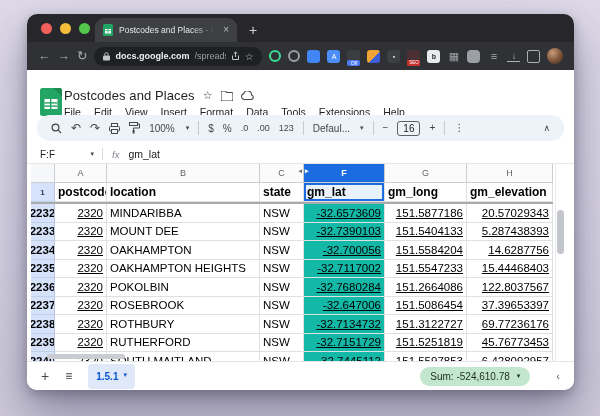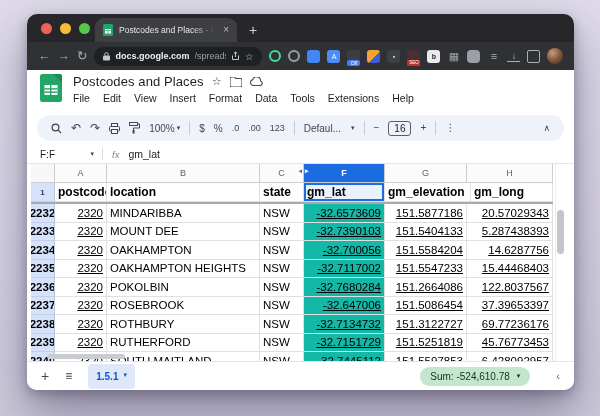--- a/index.html
+++ b/index.html
@@ -38,21 +38,21 @@
   .pill-ic { color:#c3c7cc; font-size:9.5px; }
   .ext { width:13px; height:13px; border-radius:3px; flex:none; display:flex; align-items:center;
          justify-content:center; font-size:7px; color:#fff; line-height:1; position:relative; }
   .ring { width:12px; height:12px; border-radius:50%; border:2px solid #9aa0a6; background:transparent; flex:none;}
   .ring.green { border-color:#3ddc97; }
   .off-badge { position:absolute; bottom:-3px; left:0; right:0; font-size:5px; color:#fff; background:#4b79f0; border-radius:2px; text-align:center; line-height:1.2;}
   .seo-badge { position:absolute; bottom:-3px; left:0; right:0; font-size:4.5px; color:#fff; background:#c4302b; border-radius:1px; text-align:center; line-height:1.3;}
   .avatar { width:16px; height:16px; border-radius:50%; flex:none;
             background: radial-gradient(circle at 35% 30%, #c89a7a 0%, #7a5238 55%, #3e2a1c 100%); }
   
-  .sheets-header { background:#fff; padding:4px 14px 0 13px; display:flex; gap:11px; height:42px; flex:none; }
+  .sheets-header { background:#fff; padding:18px 14px 0 13px; display:flex; gap:2px; height:42px; flex:none; }
   .doc-meta { display:flex; flex-direction:column; }
   .title-row { display:flex; align-items:center; gap:8px; }
   .doc-title { font-size:13px; color:#1f1f1f; font-weight:500; letter-spacing:.1px; }
   .title-ic { color:#45484d; display:flex; }
   .menu-row { display:flex; gap:13px; margin-top:3px; }
   .menu-item { font-size:10.5px; color:#1f1f1f; }
   
   .sheets-toolbar { margin:3px 10px 4px; height:26px; background:#eef2f9; border-radius:13px;
                     display:flex; align-items:center; gap:9px; padding:0 14px; flex:none; color:#44474b; }
   .tb-ic { font-size:12px; color:#44474b; line-height:1; display:flex; align-items:center; }
@@ -237,21 +237,21 @@
           <rect x="2.5" y="6.5" width="6" height="4" fill="#eef2f9" stroke="#44474b"></rect>
         </svg>
     </span>
     <span class="tb-ic">
       <svg width="11" height="12" viewBox="0 0 11 12">
           <rect x="0.5" y="0.5" width="8" height="3" fill="none" stroke="#44474b"></rect>
           <path d="M8.5 2h2v4h-6v2" fill="none" stroke="#44474b"></path>
           <rect x="3.6" y="8" width="2" height="3.5" fill="#44474b"></rect>
         </svg>
     </span>
-    <span style="display:flex;align-items:center;gap:2px;">
+    <span style="display:flex;align-items:center;gap:11px;">
       <span class="tb-txt">100%</span>
       <span class="tb-caret">▾</span>
     </span>
     <span class="tb-sep"></span>
     <span class="tb-txt">$</span>
     <span class="tb-txt">%</span>
     <span class="tb-num">.0</span>
     <span class="tb-num">.00</span>
     <span class="tb-num">123</span>
     <span class="tb-sep"></span>
@@ -296,22 +296,22 @@
         <div class="cell ch w-g">G</div>
         <div class="cell ch w-h">H</div>
       </div>
 
       <div class="hrow" style="border-bottom:2px solid #a8abae;">
         <div class="cell rh w-num">1</div>
         <div class="cell hdr-data txt w-a">postcode</div>
         <div class="cell hdr-data txt w-b">location</div>
         <div class="cell hdr-data txt w-c">state</div>
         <div class="cell hdr-data txt w-f active-cell">gm_lat</div>
+        <div class="cell hdr-data txt w-g">gm_long</div>
         <div class="cell hdr-data txt w-h">gm_elevation</div>
-        <div class="cell hdr-data txt w-g">gm_long</div>
       </div>
 
       <div class="row drow">
           <div class="cell rh w-num">2232</div>
           <div class="cell num w-a">2320</div>
           <div class="cell txt w-b">MINDARIBBA</div>
           <div class="cell txt w-c">NSW</div>
           <div class="cell num w-f colf">-32.6573609</div>
           <div class="cell num w-g">151.5877186</div>
           <div class="cell num w-h">20.57029343</div>

